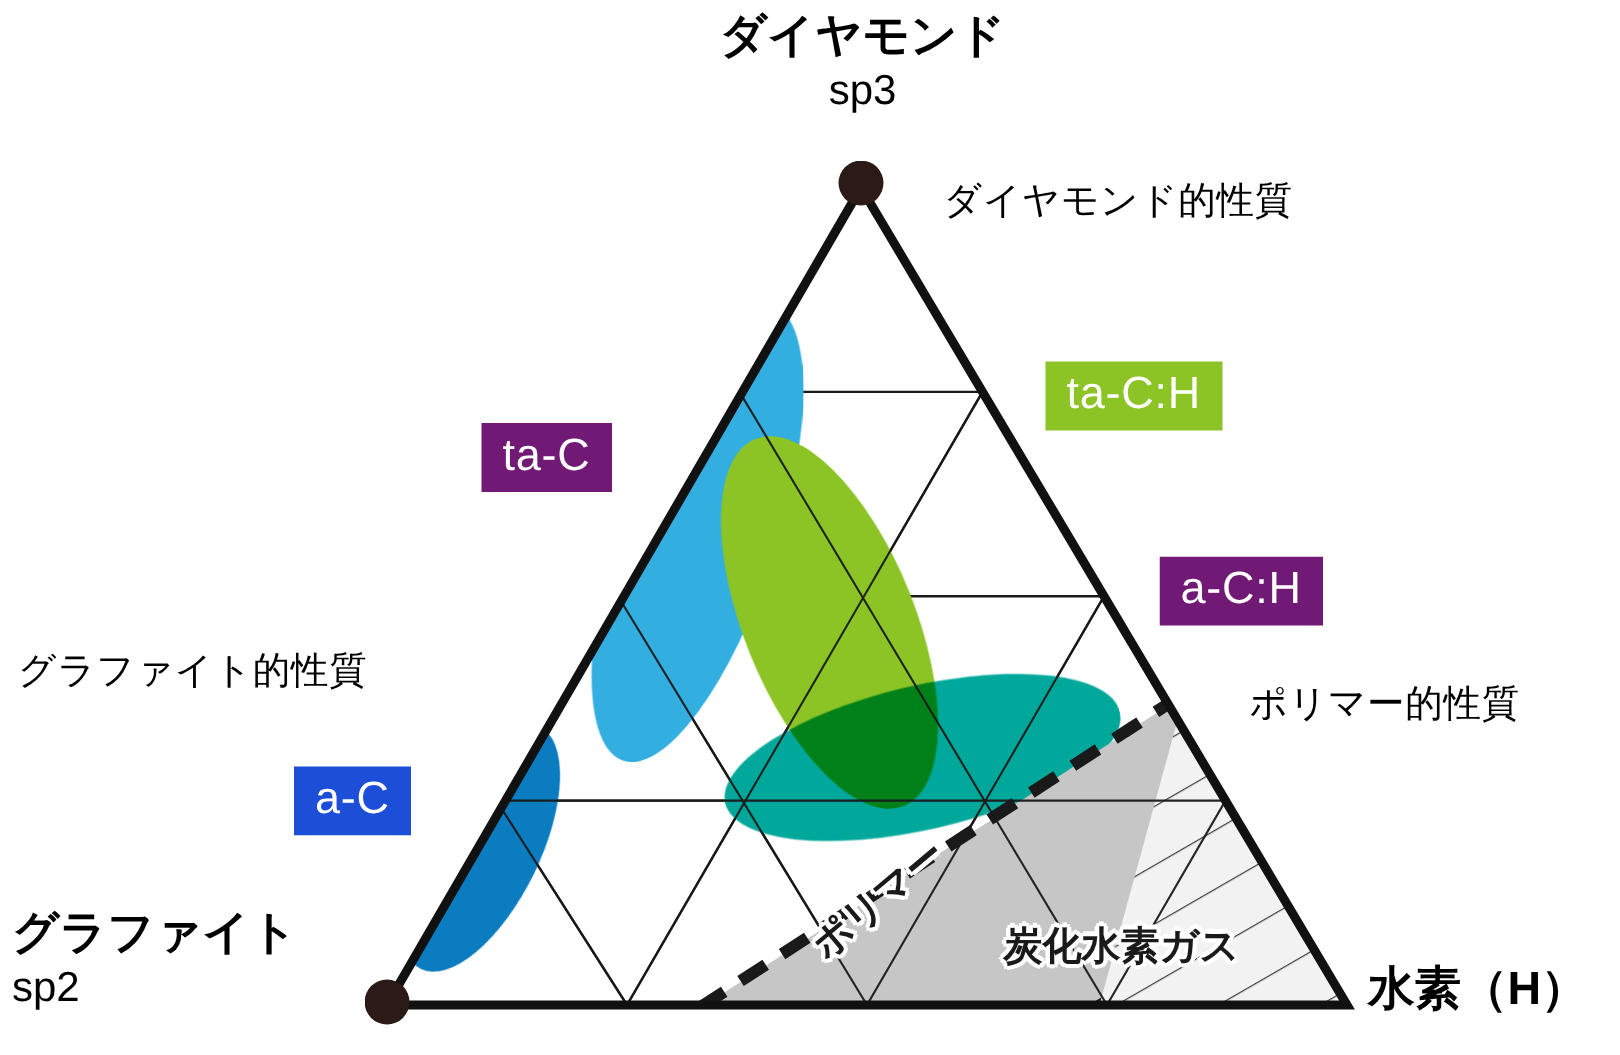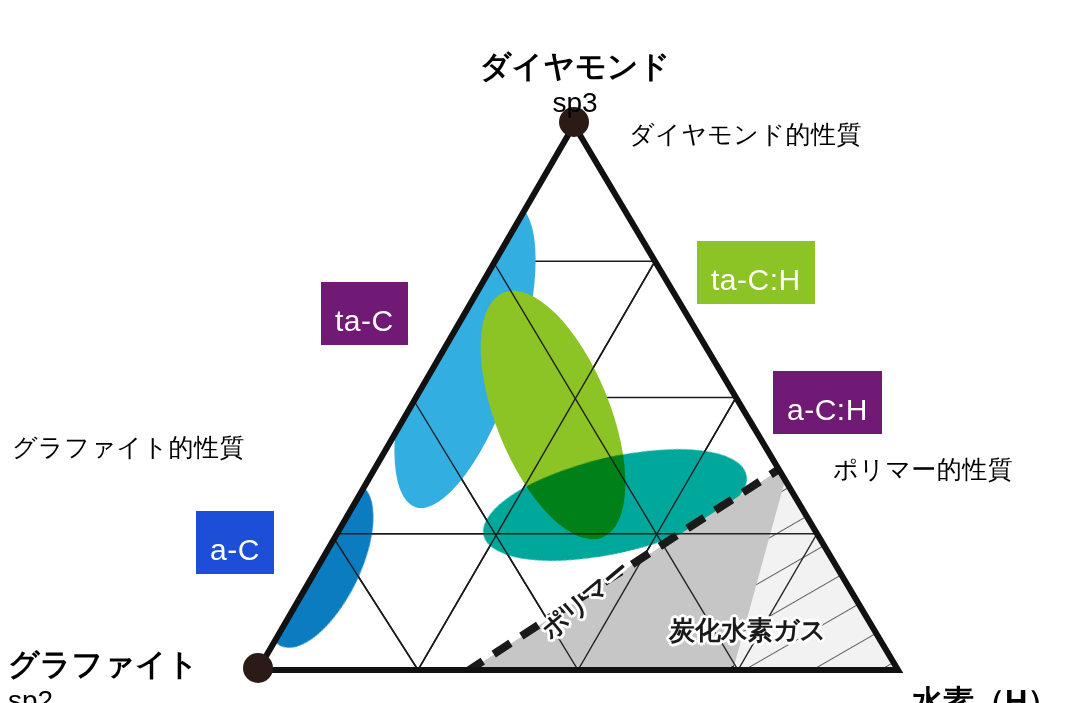--- a/index.html
+++ b/index.html
@@ -33,38 +33,37 @@
   .txt {
     position: absolute;
     white-space: nowrap;
     line-height: 1.18;
   }
   .vertex-label {
     font-weight: bold;
     font-size: 31px;
     letter-spacing: 0px;
     text-align: center;
-    margin-top: 43px;
   }
   .vertex-label .sub {
     display: block;
     font-size: 28px;
     font-weight: normal;
   }
   .prop-label {
     font-size: 25px;
     font-weight: normal;
     letter-spacing: 0.5px;
   }
   .chip {
     position: absolute;
     color: #ffffff;
     font-size: 30px;
     font-weight: normal;
-    padding: 22px 14px 7px 14px;
+    padding: 5px 14px 7px 14px;
     white-space: nowrap;
     letter-spacing: 0.5px;
   }
   .region-label {
     position: absolute;
     font-size: 26px;
     font-weight: bold;
     color: #1a1a1a;
     white-space: nowrap;
     text-shadow:

